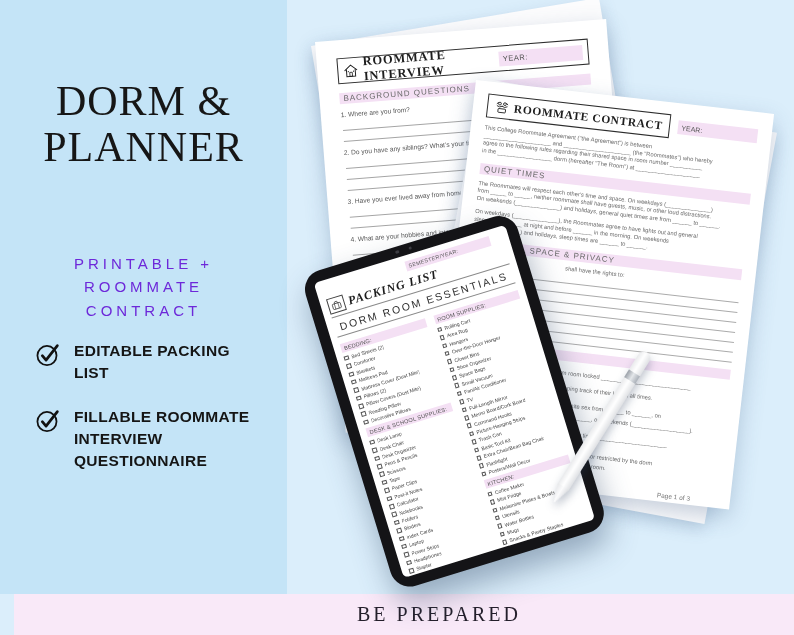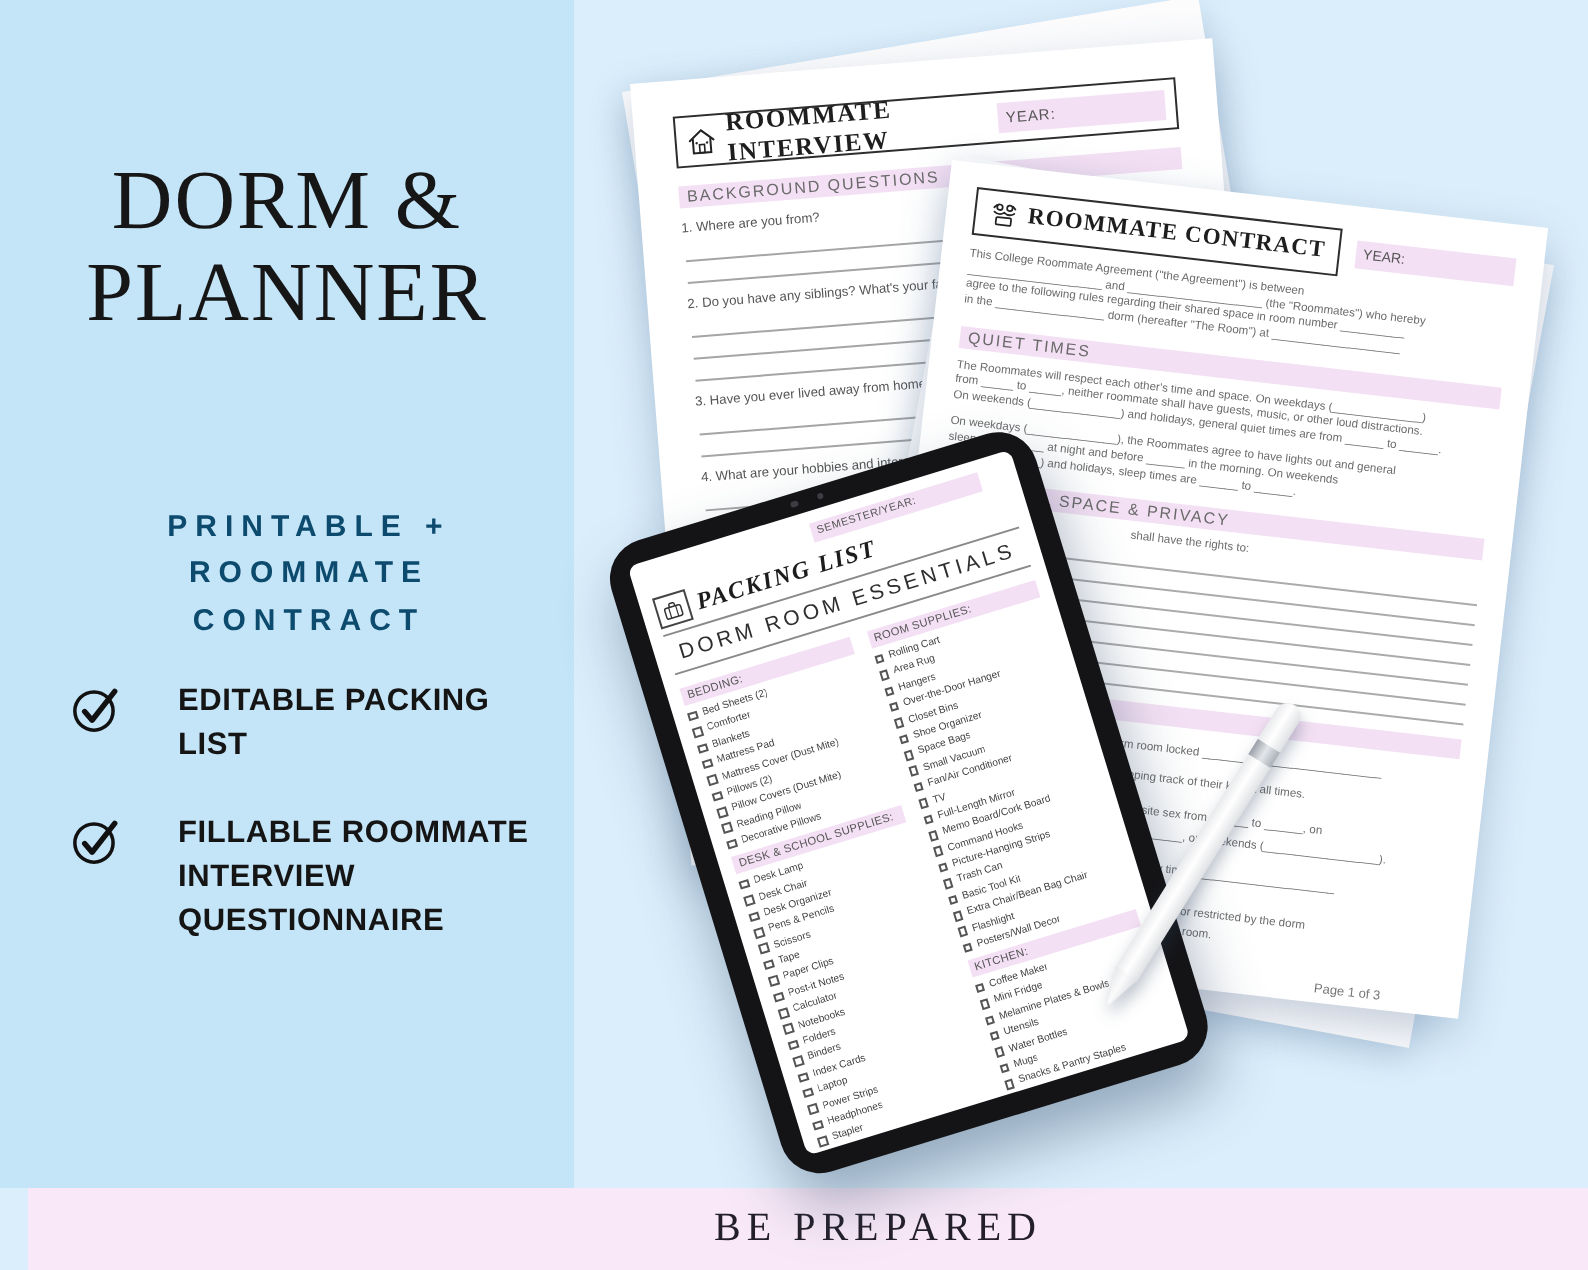--- a/index.html
+++ b/index.html
@@ -10,23 +10,23 @@
   .bg-right{position:absolute;left:287px;top:0;width:507px;height:594px;background:#dbeefb;}
   .strip{position:absolute;left:14px;top:594px;width:794px;height:41px;background:#f9e9f8;
          display:flex;align-items:center;justify-content:center;padding-left:28px;}
   .strip-text{font-family:"Liberation Serif",serif;font-size:20px;letter-spacing:3px;color:#241f2b;}
   
   .panel{position:absolute;left:0;top:0;width:287px;height:594px;z-index:2;}
   .p-title{position:absolute;top:78px;left:0;width:100%;text-align:center;
            font-family:Liberation Serif, serif;font-size:42px;line-height:1.1;
            color:#161616;letter-spacing:1px;}
   .p-sub{position:absolute;top:252px;left:0;width:100%;text-align:center;
-         font-size:15px;font-weight:bold;letter-spacing:4px;line-height:1.55;color:#0c4a6e;padding-left:11px;}
+         font-size:15px;font-weight:normal;letter-spacing:4px;line-height:1.55;color:#6d28d9;}
   .features{position:absolute;left:34px;top:340px;width:232px;}
-  .feature{display:flex;gap:28px;margin-bottom:22px;align-items:flex-start;}
+  .feature{display:flex;gap:13px;margin-bottom:22px;align-items:flex-start;}
   .f-ico{flex:0 0 27px;width:27px;height:27px;margin-top:1px;}
   .f-txt{font-size:15.5px;font-weight:bold;line-height:1.42;letter-spacing:.3px;color:#151515;}
   
   .sheet{position:absolute;background:#fff;box-shadow:0 8px 22px rgba(70,100,140,.30);}
   .sheet-back{position:absolute;background:#fcfcfd;box-shadow:0 6px 16px rgba(70,100,140,.22);}
   .bar{background:#f4e0f4;color:#6a6a6a;letter-spacing:1px;}
   .t-line{white-space:nowrap;overflow:hidden;color:#6b6b6b;}
   
   .pg-int{left:315px;top:42px;width:292px;height:392px;transform:rotate(-4.5deg);
           transform-origin:top left;z-index:5;padding:18px 20px;box-sizing:border-box;}

